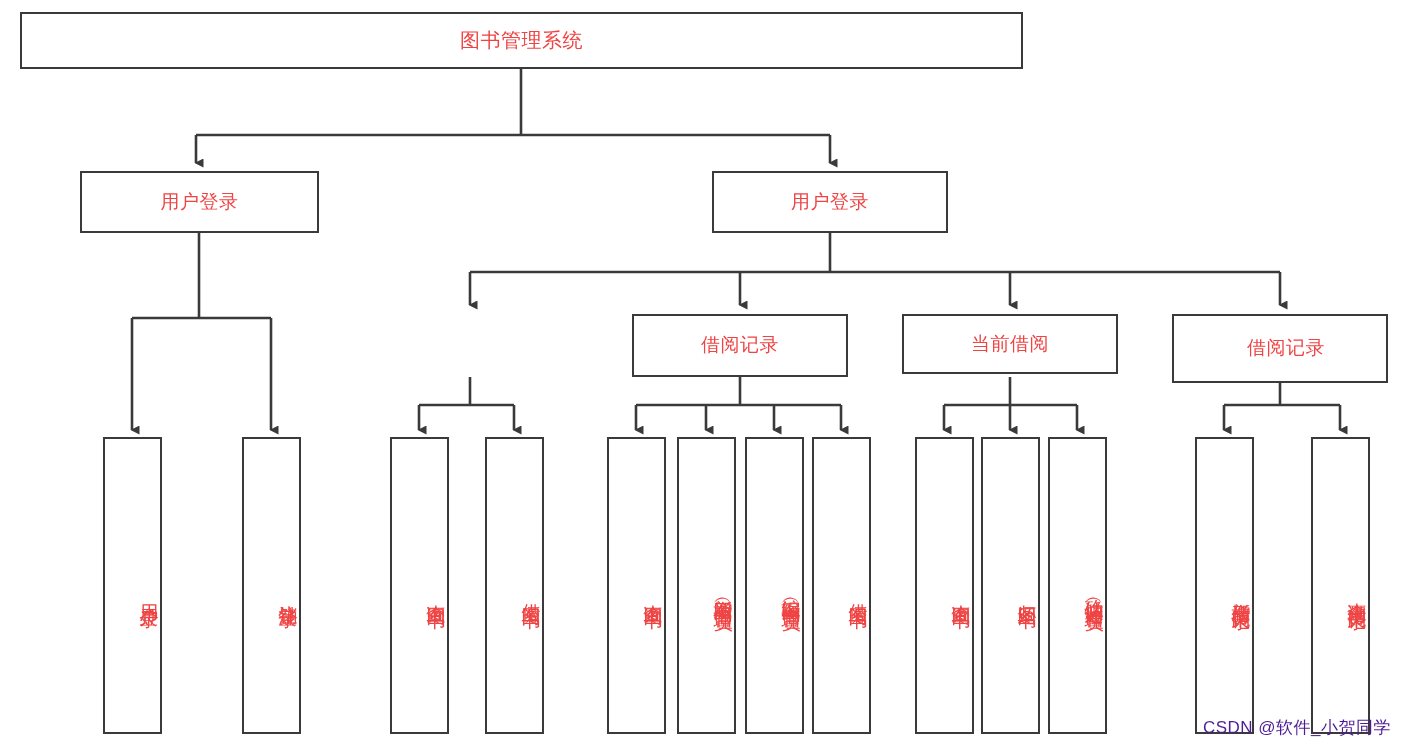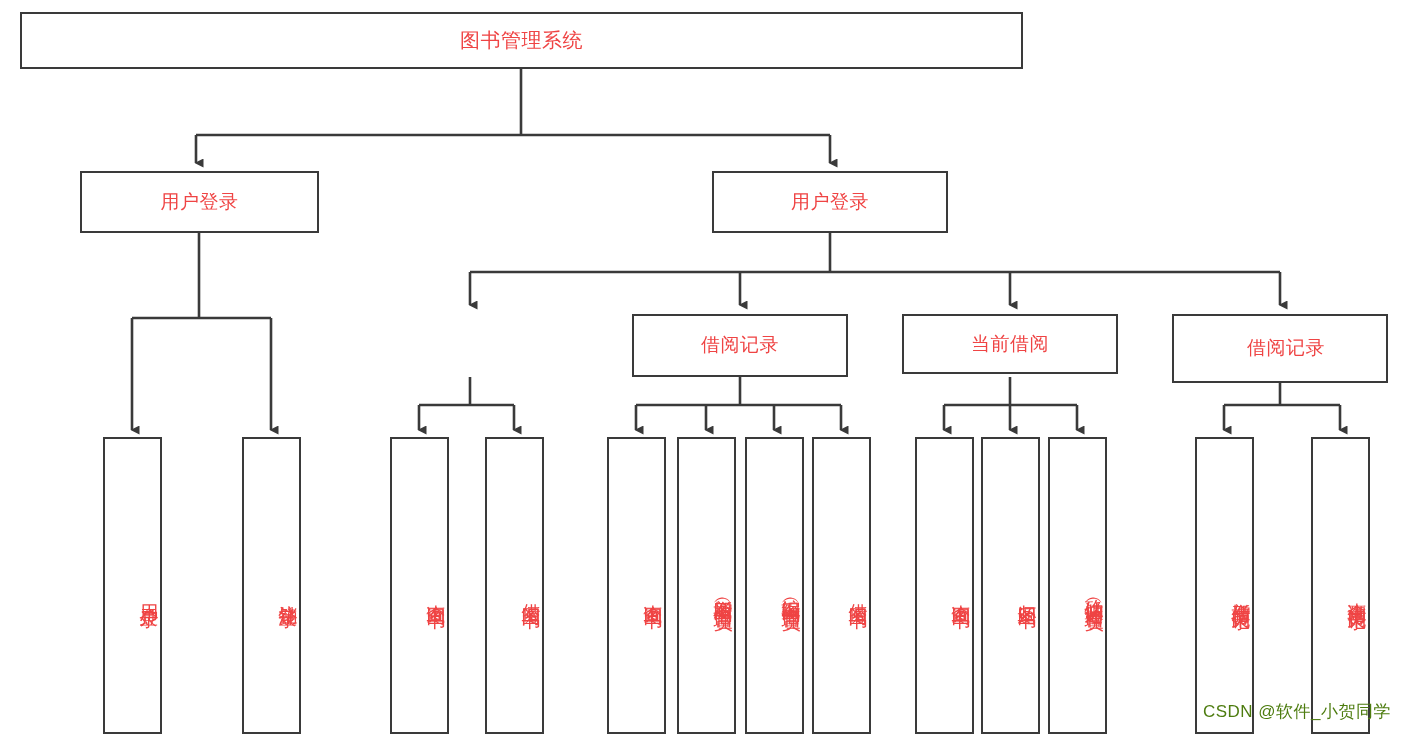--- a/index.html
+++ b/index.html
@@ -49,23 +49,23 @@
     justify-content: center;
     padding-top: 14px;
     letter-spacing: 2px;
   }
   .node.root {
     font-size: 20px;
   }
   .watermark {
     position: absolute;
     right: 14px;
-    bottom: 24px;
+    bottom: 8px;
     font-size: 17px;
-    color: #4d7c0f;
+    color: #4c1d95;
     letter-spacing: 0.5px;
     z-index: 5;
     white-space: nowrap;
   }
 </style>
 </head>
 <body>
 
 <div id="canvas">
 

